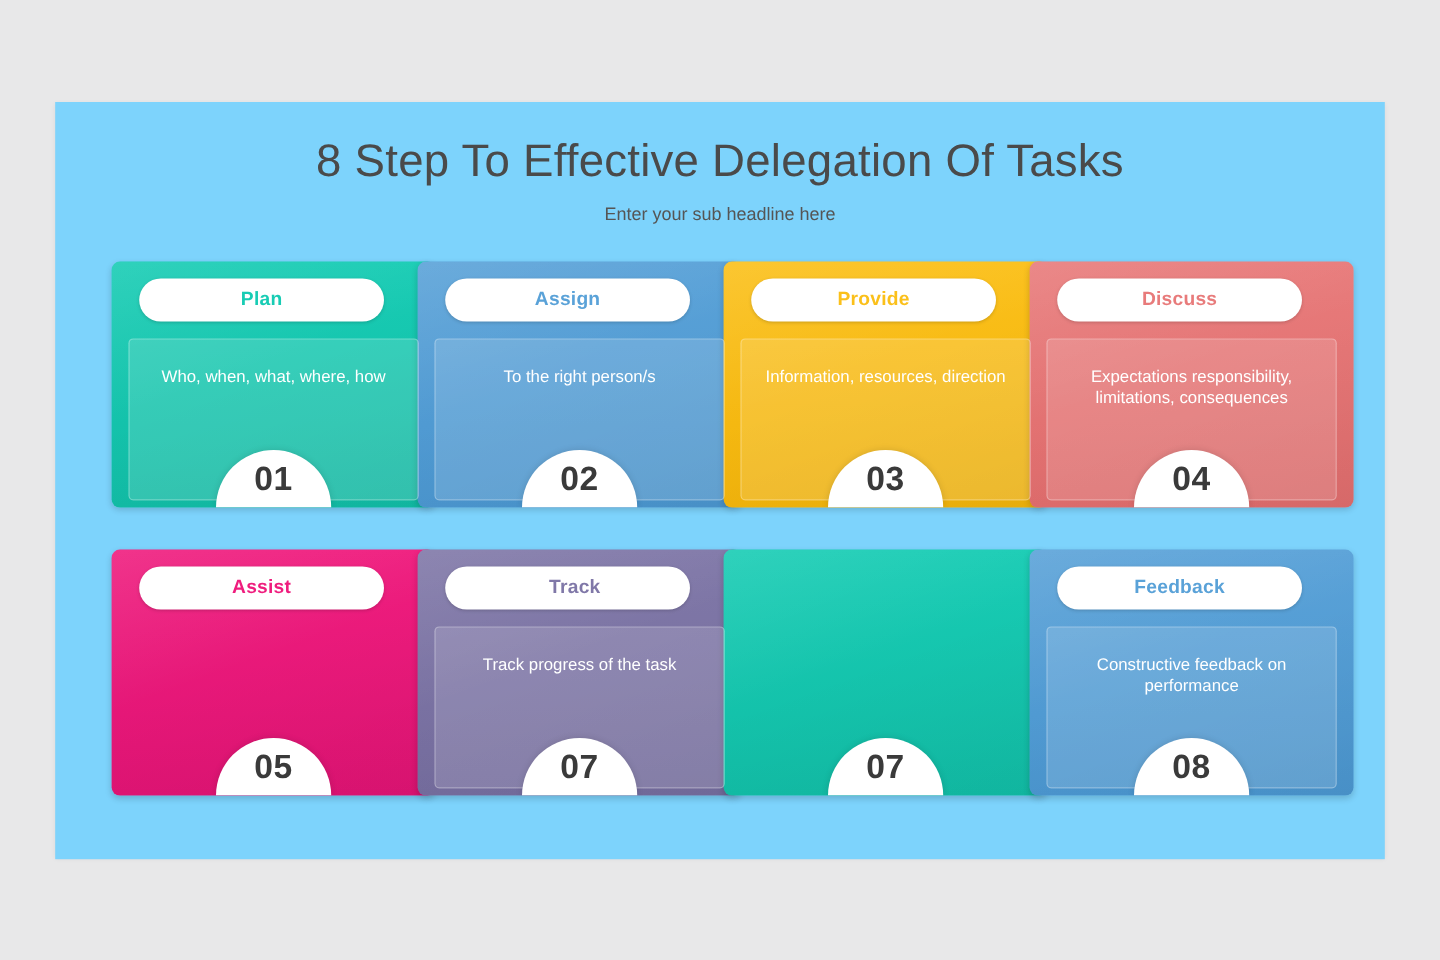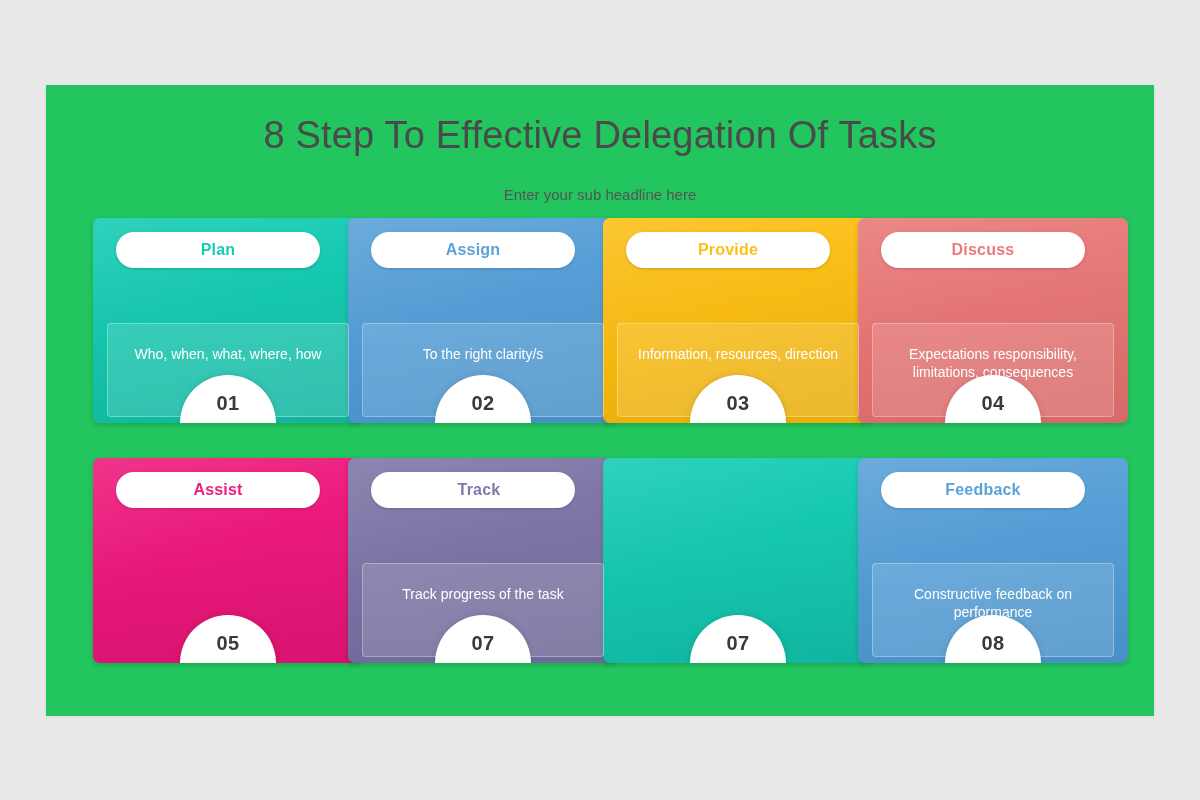--- a/index.html
+++ b/index.html
@@ -104,21 +104,20 @@
   .panel {
     position: absolute;
     left: 14px;
     top: 64px;
     right: 14px;
     bottom: 6px;
     border: 1px solid rgba(255,255,255,0.30);
     border-radius: 4px;
     background: rgba(255,255,255,0.14);
     z-index: 1;
-    margin-top: 41px;
   }
   .panel-text {
     position: absolute;
     left: 10px;
     right: 10px;
     top: 21px;
     text-align: center;
     color: #ffffff;
     font-size: 14px;
     line-height: 18px;
@@ -134,55 +133,55 @@
     height: 48px;
     background: #ffffff;
     border-radius: 48px 48px 0 0;
     z-index: 4;
     display: flex;
     align-items: flex-end;
     justify-content: center;
     box-shadow: 0 0 6px rgba(0,0,0,0.13);
   }
   .notch-number {
-    font-size: 20px;
+    font-size: 28px;
     font-weight: bold;
     color: #3a3a3a;
     padding-bottom: 8px;
     letter-spacing: 0.5px;
   }
 </style>
 </head>
 <body style="background: rgb(232, 232, 233);">
 
-<div class="slide" style="background: #22c55e;">
+<div class="slide" style="background: #7dd3fc;">
 
   <div class="title" style="color: rgb(74, 74, 74);">8 Step To Effective Delegation Of Tasks</div>
-  <div class="subtitle" style="color: rgb(85, 85, 85); margin-top: 16px;">Enter your sub headline here</div>
+  <div class="subtitle" style="color: rgb(85, 85, 85);">Enter your sub headline here</div>
 
   <div class="grid">
 
     <div class="card" style="background: linear-gradient(rgb(24, 204, 180) 0%, rgb(18, 189, 166) 100%);">
       <div class="pill">
         <span class="pill-label" style="color: rgb(24, 204, 180);">Plan</span>
       </div>
       <div class="panel">
         <div class="panel-text">Who, when, what, where, how</div>
       </div>
       <div class="notch">
         <span class="notch-number">01</span>
       </div>
     </div>
 
     <div class="card" style="background: linear-gradient(rgb(90, 162, 216) 0%, rgb(75, 150, 207) 100%);">
       <div class="pill">
         <span class="pill-label" style="color: rgb(90, 162, 216);">Assign</span>
       </div>
       <div class="panel">
-        <div class="panel-text">To the right clarity/s</div>
+        <div class="panel-text">To the right person/s</div>
       </div>
       <div class="notch">
         <span class="notch-number">02</span>
       </div>
     </div>
 
     <div class="card" style="background: linear-gradient(rgb(251, 192, 26) 0%, rgb(242, 180, 12) 100%);">
       <div class="pill">
         <span class="pill-label" style="color: rgb(251, 192, 26);">Provide</span>
       </div>

